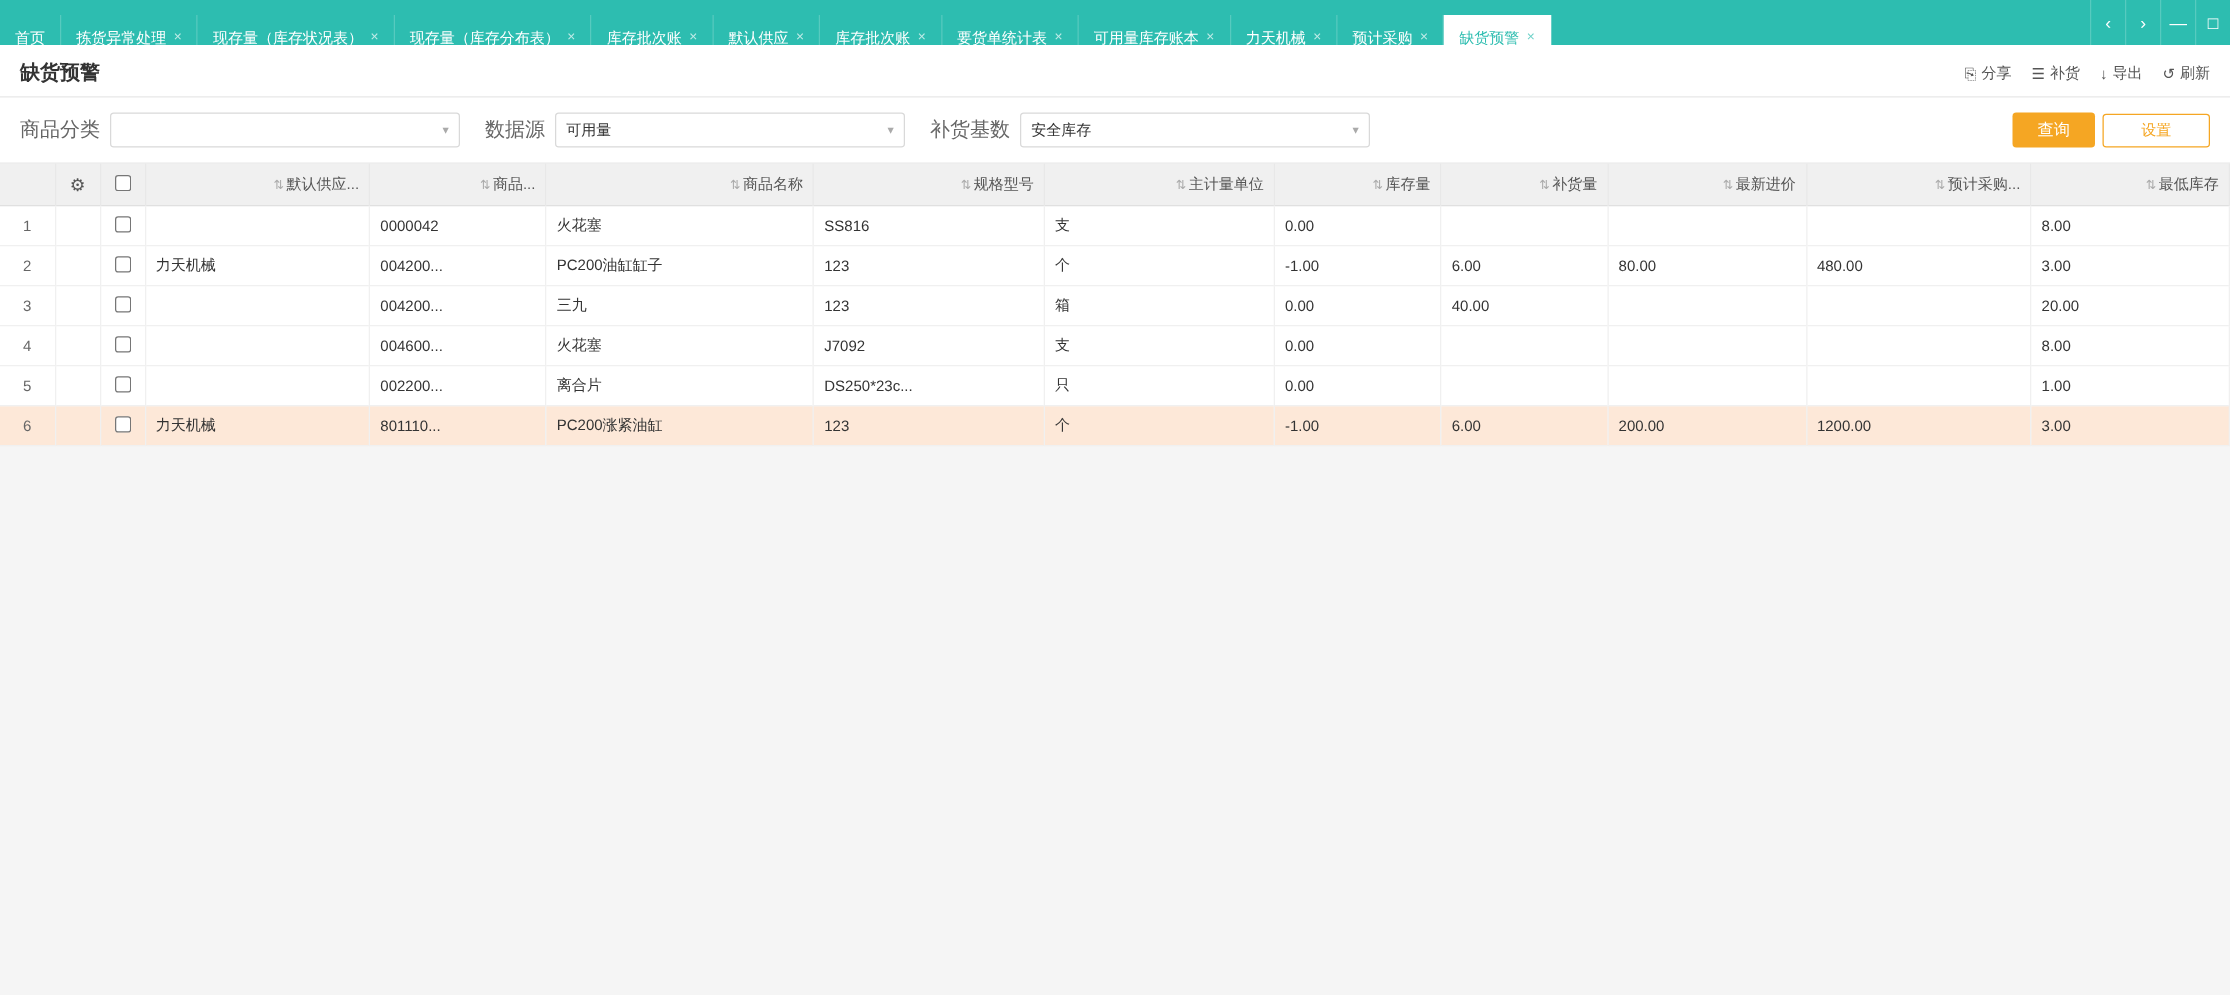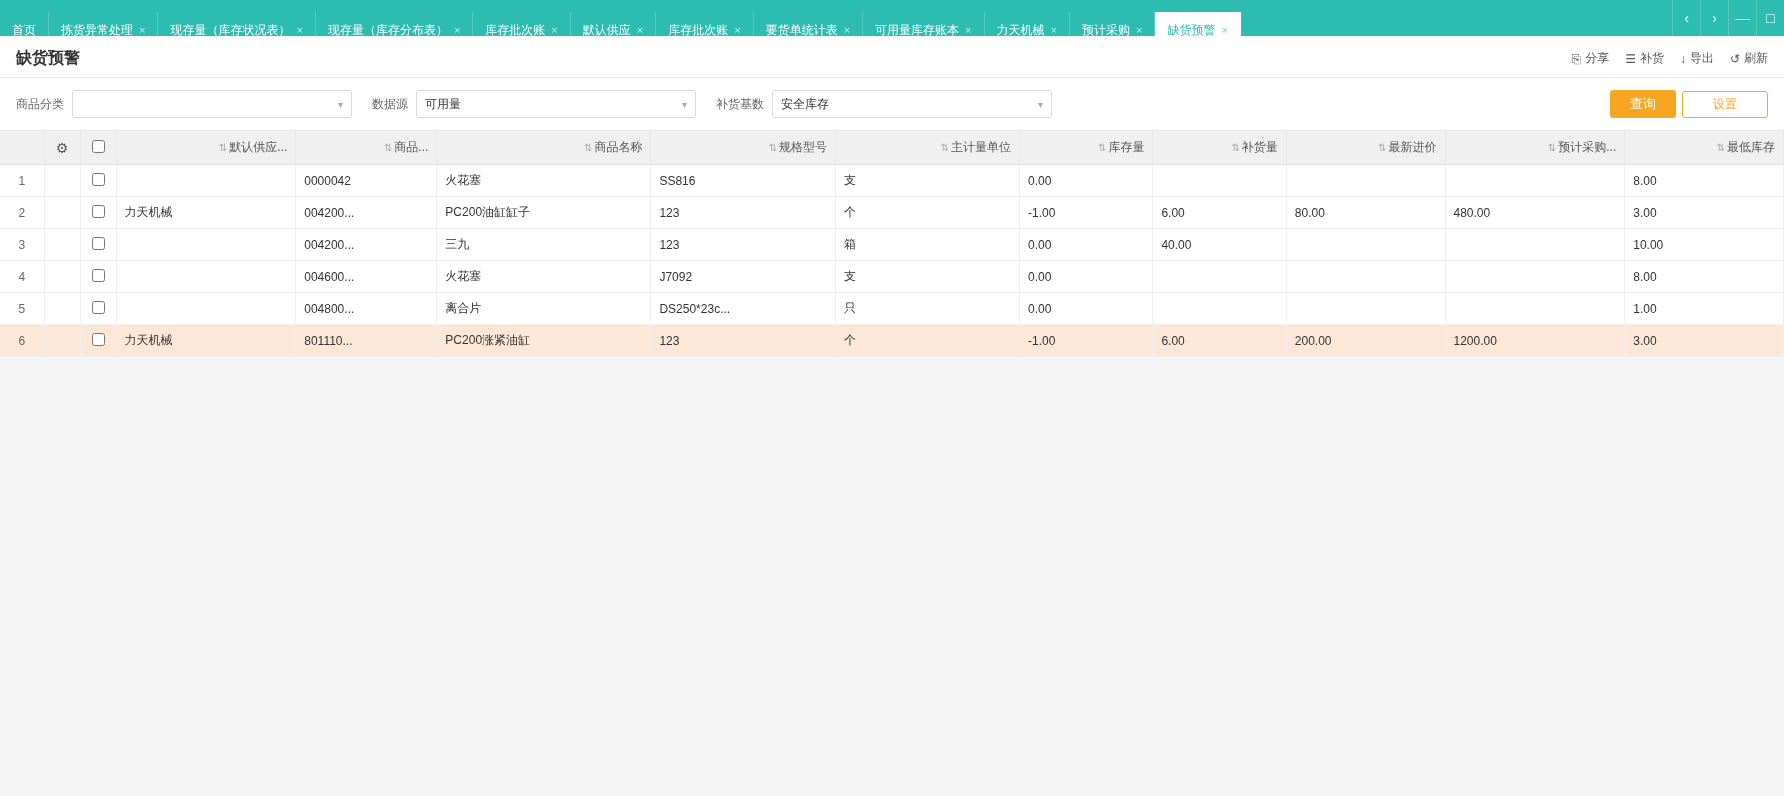--- a/index.html
+++ b/index.html
@@ -102,21 +102,21 @@
       border-bottom: 1px solid #e8e8e8;
     }
     .filter-group {
       display: flex;
       align-items: center;
       gap: 8px;
     }
     .filter-label {
       color: #666;
       white-space: nowrap;
-      font-size: 12px;
+      font-size: 16px;
     }
     .filter-select {
       display: flex;
       align-items: center;
       border: 1px solid #d9d9d9;
       border-radius: 3px;
       padding: 4px 8px;
       background: #fff;
       min-width: 200px;
       cursor: pointer;
@@ -411,21 +411,21 @@
             <td class="checkbox-cell"><input type="checkbox" class="cb" style=""></td>
             <td></td>
             <td>004200...</td>
             <td>三九</td>
             <td>123</td>
             <td>箱</td>
             <td class="num-cell">0.00</td>
             <td class="num-cell">40.00</td>
             <td class="num-cell"></td>
             <td class="num-cell"></td>
-            <td class="num-cell">10.00</td>
+            <td class="num-cell">20.00</td>
           </tr>
           <tr>
             <td class="row-num">4</td>
             <td style="text-align: center;"></td>
             <td class="checkbox-cell"><input type="checkbox" class="cb" style=""></td>
             <td></td>
             <td>004600...</td>
             <td>火花塞</td>
             <td>J7092</td>
             <td>支</td>
@@ -433,21 +433,21 @@
             <td class="num-cell"></td>
             <td class="num-cell"></td>
             <td class="num-cell"></td>
             <td class="num-cell">8.00</td>
           </tr>
           <tr>
             <td class="row-num">5</td>
             <td style="text-align: center;"></td>
             <td class="checkbox-cell"><input type="checkbox" class="cb" style=""></td>
             <td></td>
-            <td>004800...</td>
+            <td>002200...</td>
             <td>离合片</td>
             <td>DS250*23c...</td>
             <td>只</td>
             <td class="num-cell">0.00</td>
             <td class="num-cell"></td>
             <td class="num-cell"></td>
             <td class="num-cell"></td>
             <td class="num-cell">1.00</td>
           </tr>
           <tr class="highlighted">

